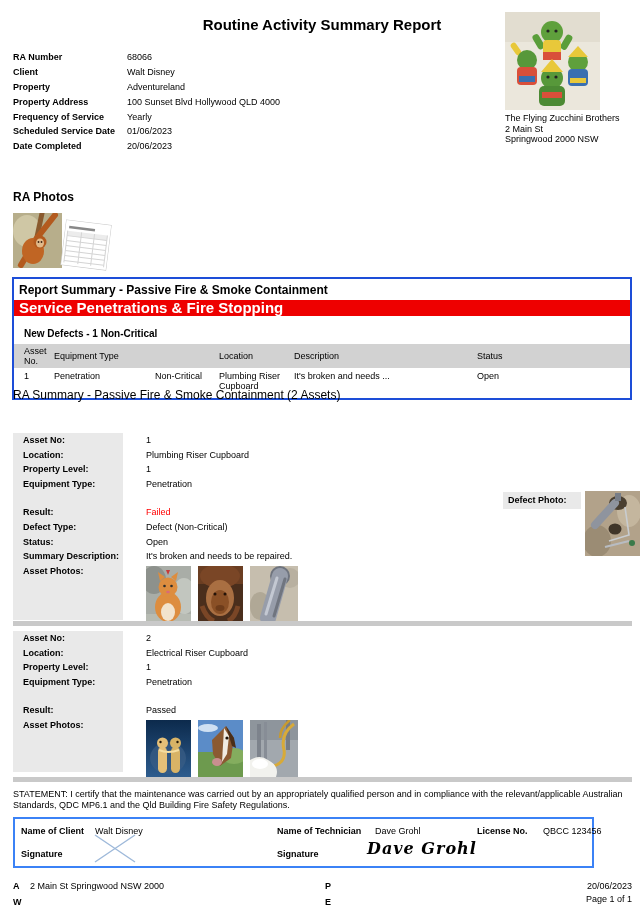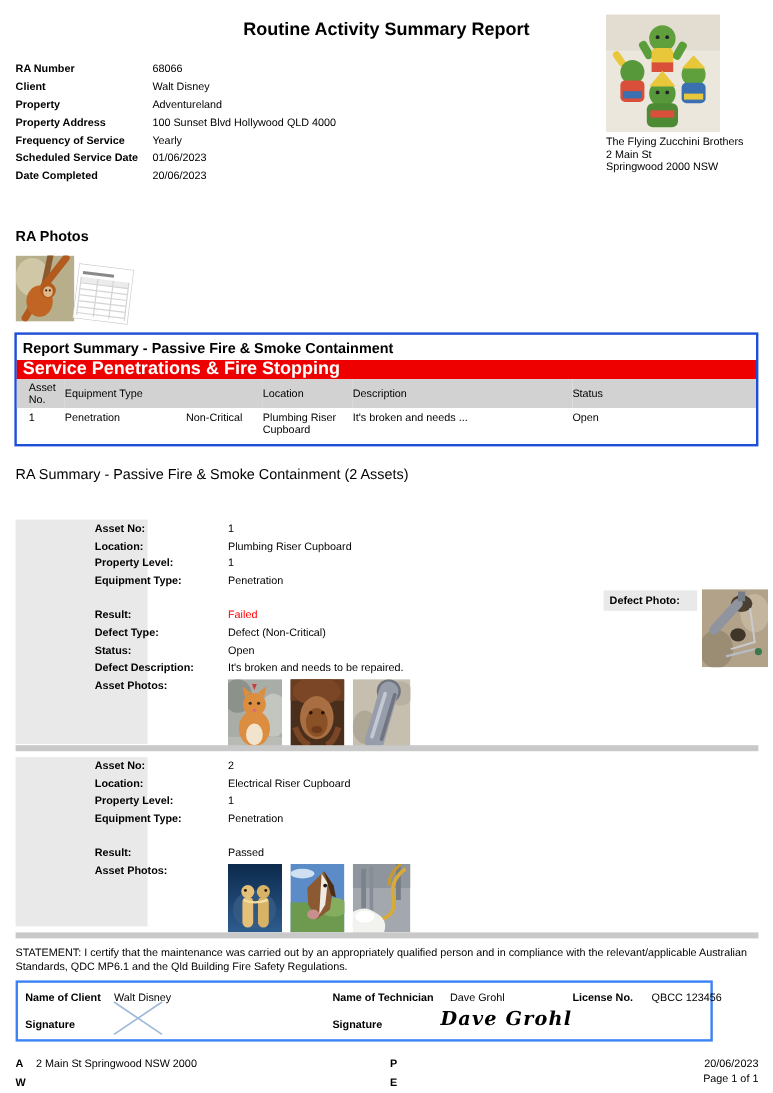--- a/index.html
+++ b/index.html
@@ -59,21 +59,21 @@
     background:#ee0000; color:#fff; font-weight:bold; font-size:9.5px;
     display:flex; align-items:center; padding-left:8px;
   }
 
   
   .asset-block { position:absolute; left:13px; width:619px; }
   .asset-1 { top:433px; height:187px; }
   .asset-2 { top:631px; height:141px; }
   .label-col-bg { position:absolute; left:0; top:0; width:110px; height:100%; background:#e9e9e9; }
   .field-row { position:relative; display:flex; height:14.6px; line-height:14.6px; }
-  .f-label { width:128px; padding-left:22px; font-weight:bold;margin-left:44px; }
+  .f-label { width:128px; padding-left:10px; font-weight:bold; }
   .f-value { padding-left:5px; }
   .failed { color:#ff0000; }
   .spacer-row { position:relative; height:14px; }
   .photos-row { position:relative; display:flex; }
   .photos-row .f-label { line-height:14.6px; }
   .photo-strip { display:flex; gap:7px; padding:2px 0 0 5px; }
   .photo-strip svg { display:block; }
 
   .defect-photo-label {
     position:absolute; left:490px; top:59px; width:78px; height:17px;
@@ -227,20 +227,21 @@
           <line x1="30" y1="11" x2="30" y2="43"></line>
             <line x1="43" y1="11" x2="43" y2="43"></line>
         </g>
       </svg>
     </div>
   </div>
 
   <div class="report-box">
     <div class="report-box-heading">Report Summary - Passive Fire &amp; Smoke Containment</div>
     <div class="banner">Service Penetrations &amp; Fire Stopping</div>
+    <div class="defects-heading">New Defects - 1 Non-Critical</div>
     <table class="rs-table">
       <colgroup>
           <col class="c1">
           <col class="c2">
           <col class="c3">
           <col class="c4">
           <col class="c5">
           <col class="c6">
         </colgroup>
       <tbody>
@@ -291,21 +292,21 @@
     </div>
     <div class="field-row">
       <div class="f-label">Defect Type:</div>
       <div class="f-value">Defect (Non-Critical)</div>
     </div>
     <div class="field-row">
       <div class="f-label">Status:</div>
       <div class="f-value">Open</div>
     </div>
     <div class="field-row">
-      <div class="f-label">Defect Description:</div>
+      <div class="f-label">Summary Description:</div>
       <div class="f-value">It's broken and needs to be repaired.</div>
     </div>
     <div class="photos-row">
       <div class="f-label">Asset Photos:</div>
       <div class="photo-strip">
         <svg width="45" height="57" viewBox="0 0 45 57" xmlns="http://www.w3.org/2000/svg">
           <rect width="45" height="57" fill="#a9ada7"></rect>
           <ellipse cx="8" cy="14" rx="12" ry="14" fill="#8d918c"></ellipse>
           <ellipse cx="38" cy="30" rx="12" ry="18" fill="#c2c6bf"></ellipse>
           <rect x="0" y="48" width="45" height="9" fill="#b7bbb3"></rect>

